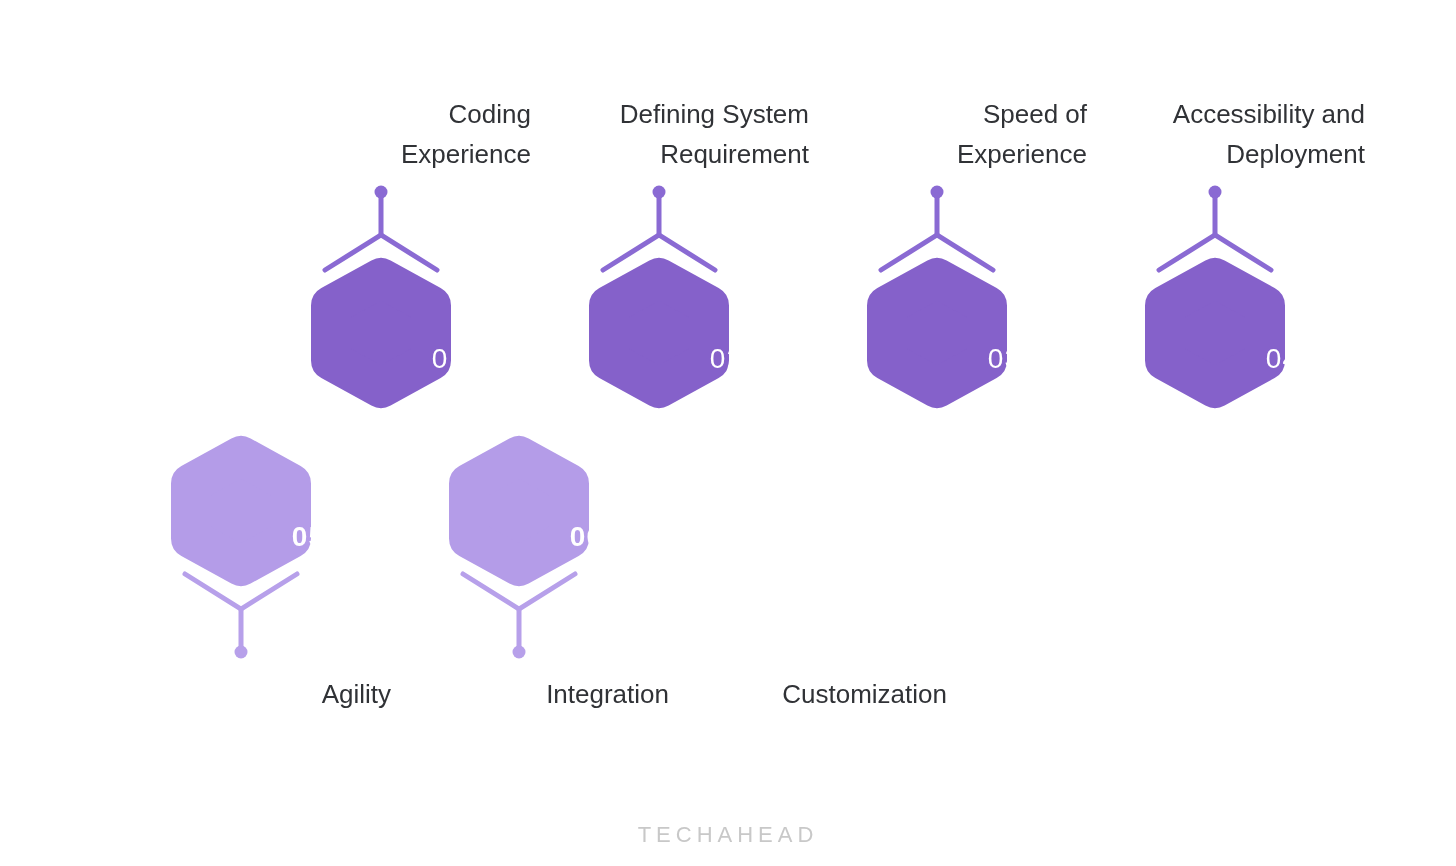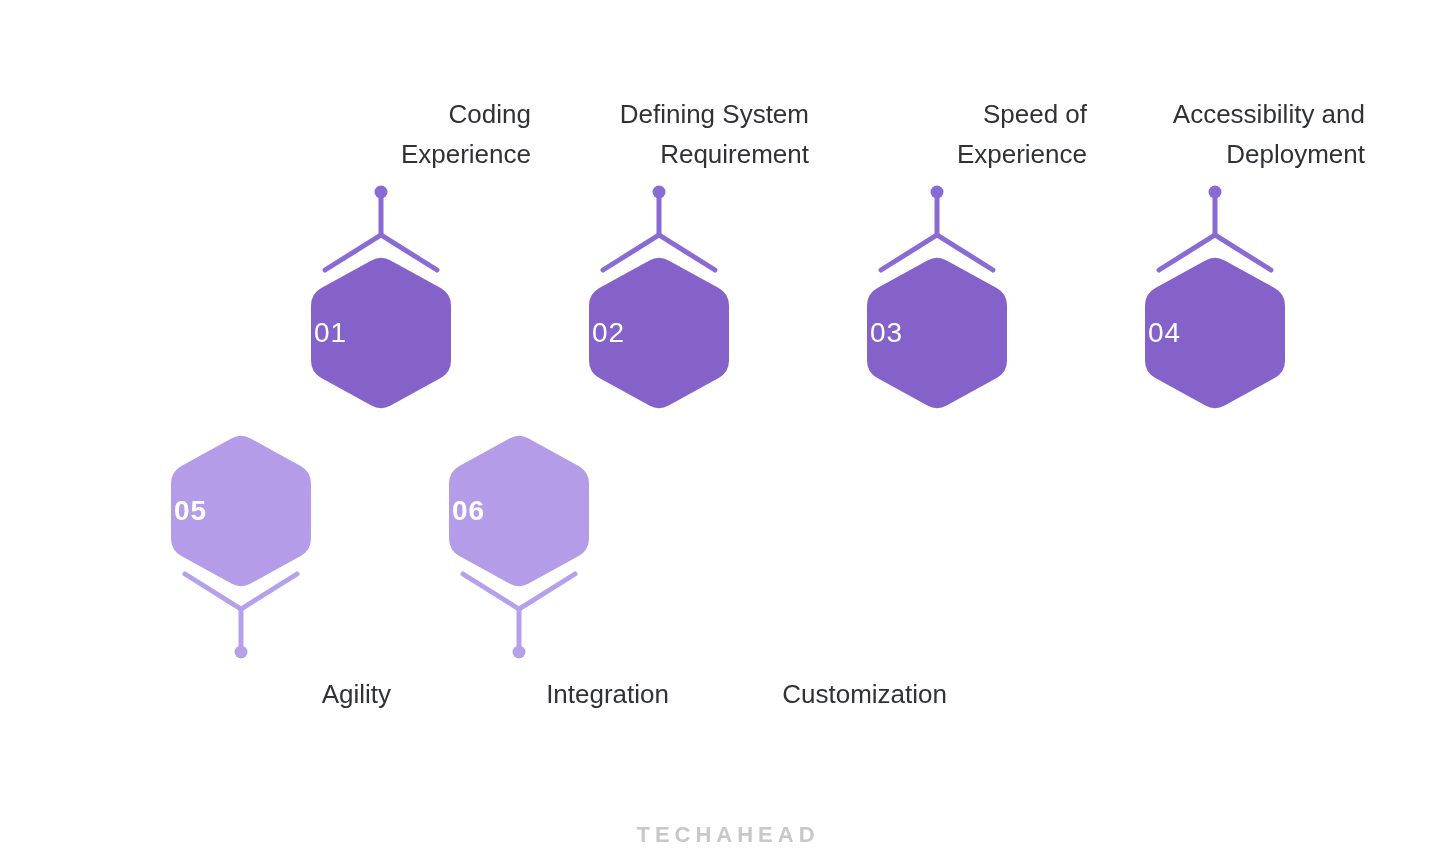--- a/index.html
+++ b/index.html
@@ -25,49 +25,50 @@
   
   .hex-top    { fill: var(--hex_top); stroke: var(--hex_top); stroke-width: 40; stroke-linejoin: round; }
   .hex-bottom { fill: var(--hex_bottom); stroke: var(--hex_bottom); stroke-width: 40; stroke-linejoin: round; }
   .conn-top    { stroke: var(--conn_top); stroke-width: 5; stroke-linecap: round; fill: none; }
   .conn-bottom { stroke: var(--conn_bottom); stroke-width: 5; stroke-linecap: round; fill: none; }
   .dot-top    { fill: var(--conn_top); }
   .dot-bottom { fill: var(--conn_bottom); }
 
   .num {
     position: absolute;
-    left: 13px;
+    left: 4px;
     width: 160px;
     height: 40px;
     line-height: 40px;
-    text-align: left;
+    text-align: right;
     font-size: 28px;
     letter-spacing: 1px;
     color: var(--num, #ffffff);
+    margin-top: 26px;
   }
   .item.top .num    { top: 135px; }
   .item.bottom .num { top: 61px; font-weight: bold; }
 
   .label {
     position: absolute;
     width: 300px;
     text-align: right;
     font-size: 26px;
     line-height: 40px;
     color: var(--label, #303236);
   }
   .label span { display: block; }
 
   .watermark {
     position: absolute;
     left: 50%;
     transform: translateX(-50%);
     top: 822px;
     font-size: 22px;
-    font-weight: 700;
+    font-weight: 400;
     letter-spacing: 5px;
     color: var(--watermark, #c8c8c8);
   }
 </style>
 </head>
 <body>
 
 <div class="canvas">
 
   <div class="label" style="left:231px;top:94px">

